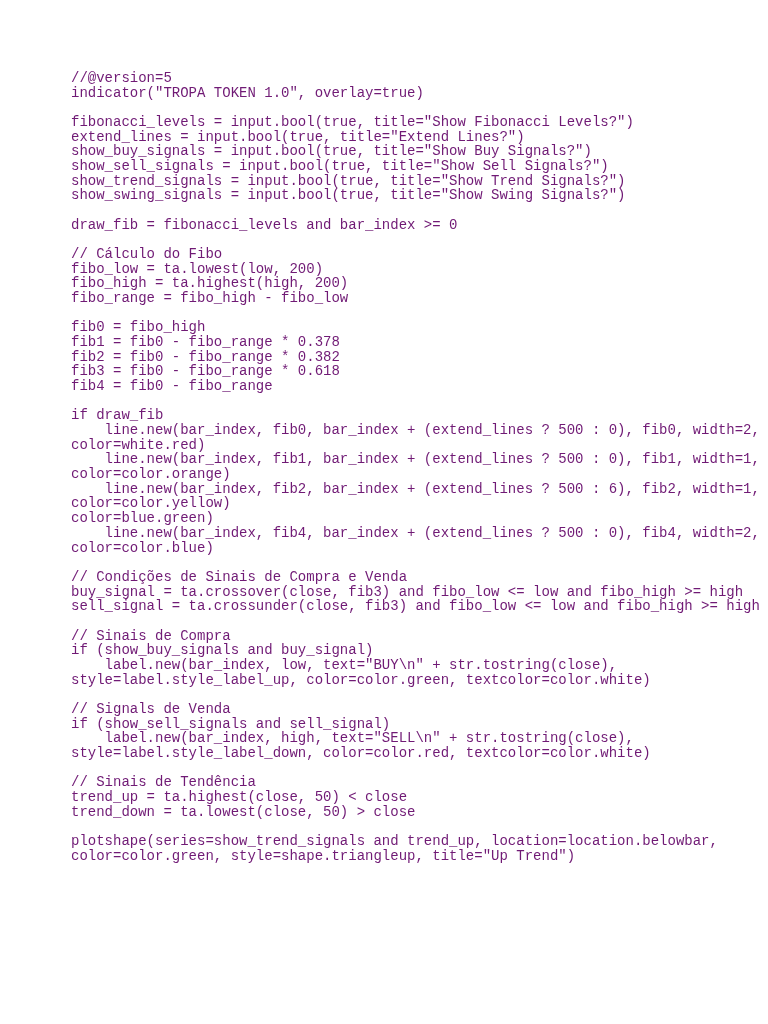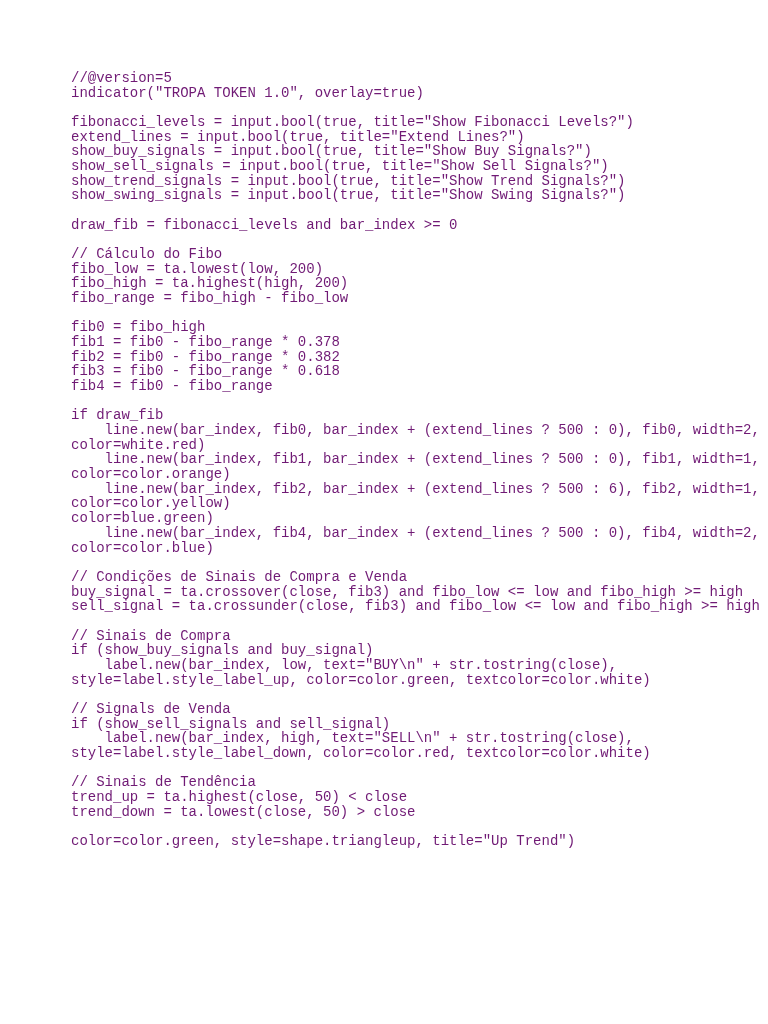--- a/index.html
+++ b/index.html
@@ -81,14 +81,15 @@
   <div class="code-line blank"></div>
   <div class="code-line">// Signals de Venda</div>
   <div class="code-line">if (show_sell_signals and sell_signal)</div>
   <div class="code-line">    label.new(bar_index, high, text="SELL\n" + str.tostring(close),</div>
   <div class="code-line">style=label.style_label_down, color=color.red, textcolor=color.white)</div>
   <div class="code-line blank"></div>
   <div class="code-line">// Sinais de Tendência</div>
   <div class="code-line">trend_up = ta.highest(close, 50) &lt; close</div>
   <div class="code-line">trend_down = ta.lowest(close, 50) &gt; close</div>
   <div class="code-line blank"></div>
+  <div class="code-line">plotshape(series=show_trend_signals and trend_up, location=location.belowbar,</div>
   <div class="code-line">color=color.green, style=shape.triangleup, title="Up Trend")</div>
 </div>
 
 </body></html>

